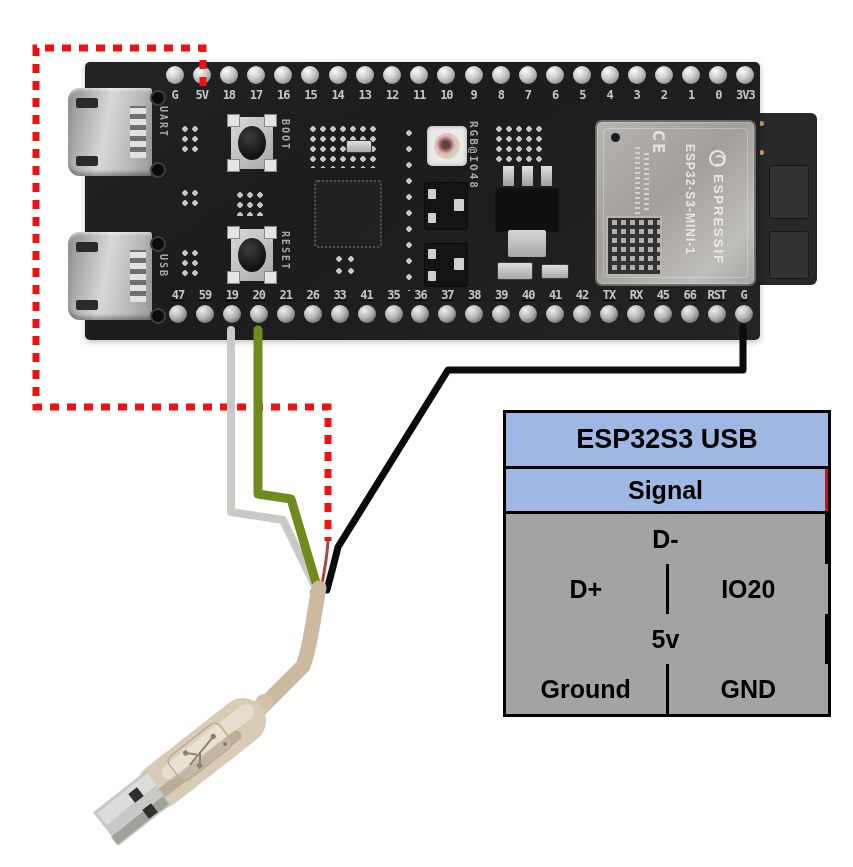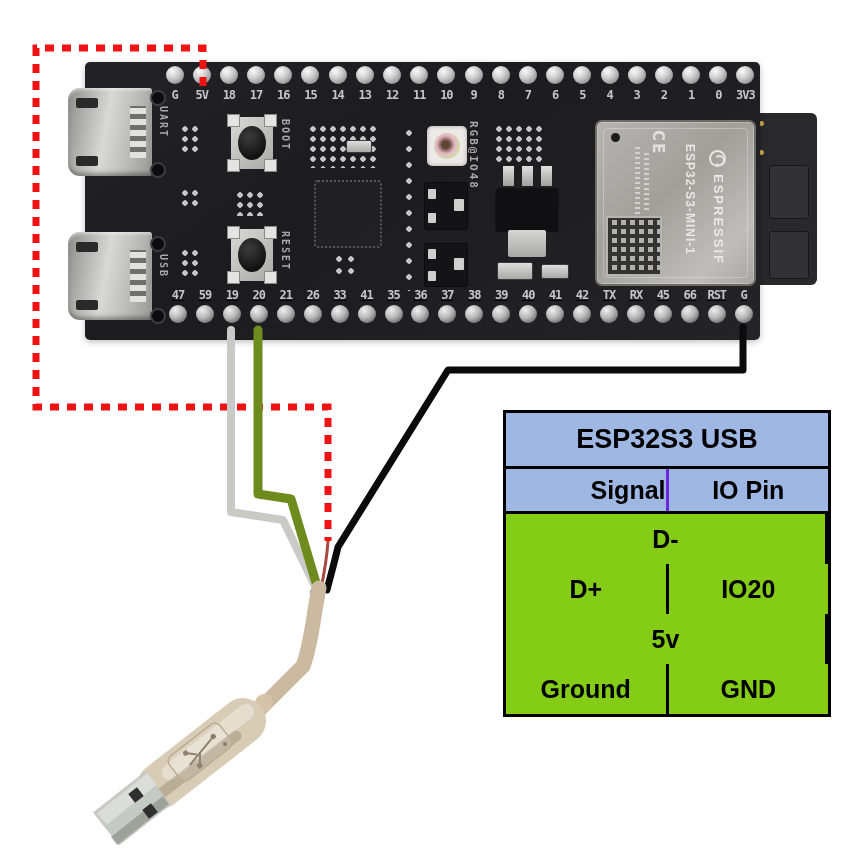--- a/index.html
+++ b/index.html
@@ -81,27 +81,27 @@
         border:2px solid #e6e4e0;border-left-color:transparent;}
   .module .qr{position:absolute;left:9px;top:94px;width:52px;height:56px;border:2px solid #b7b5b1;
         background:repeating-linear-gradient(0deg,#333331 0 4px,transparent 4px 9px),
                    repeating-linear-gradient(90deg,#333331 0 4px,#b2b0ac 4px 9px);}
   
   svg.overlay{position:absolute;left:0;top:0;pointer-events:none;}
   .w5v{stroke:var(--c-wire-5v);}  .wdm{stroke:var(--c-wire-dm);}
   .wdp{stroke:var(--c-wire-dp);}  .wgnd{stroke:var(--c-wire-gnd);}
   .cablejacket{stroke:var(--c-cable);} .connbody{stroke:var(--c-conn-body);} .connmetal{stroke:var(--c-conn-metal);}
   
-  .pintable{position:absolute;left:503px;top:410px;width:322px;border:3px solid #000;background:#84cc16;
+  .pintable{position:absolute;left:503px;top:410px;width:322px;border:3px solid #000;background:#a3a3a3;
         font-family:"Liberation Sans",sans-serif;color:#000;}
   .t-title{height:53px;line-height:53px;text-align:center;font-weight:bold;font-size:27px;
         background:var(--c-table-head);border-bottom:3px solid #000;}
   .t-head{display:flex;background:var(--c-table-head);border-bottom:3px solid #000;}
   .t-head span{flex:1;text-align:center;font-weight:bold;font-size:25px;line-height:42px;}
-  .t-head span:first-child{border-right:3px solid #6d28d9;text-align:right;}
+  .t-head span:first-child{border-right:3px solid #b91c1c;}
   .t-row{display:flex;}
   .t-row span{flex:1;text-align:center;font-weight:bold;font-size:25px;line-height:50px;}
   .t-row span:first-child{border-right:3px solid #000;}
 </style>
 </head>
 <body>
 
 <div id="stage">
 
   <div class="antenna">
@@ -453,21 +453,20 @@
     <g>
       <rect x="-5.5" y="-5.5" width="11" height="11" fill="#2f2f2f" transform="translate(136,795) rotate(142)"></rect>
       <rect x="-5.5" y="-5.5" width="11" height="11" fill="#2f2f2f" transform="translate(150,811) rotate(142)"></rect>
     </g>
   </svg>
 
   <div class="pintable">
     <div class="t-title">ESP32S3 USB</div>
     <div class="t-head">
       <span>Signal</span>
-      <span>IO Pin</span>
     </div>
     <div class="t-body">
 
         <div class="t-row">
           <span class="t-cell">D-</span>
         </div>
 
         <div class="t-row">
           <span class="t-cell">D+</span>
           <span class="t-cell">IO20</span>

